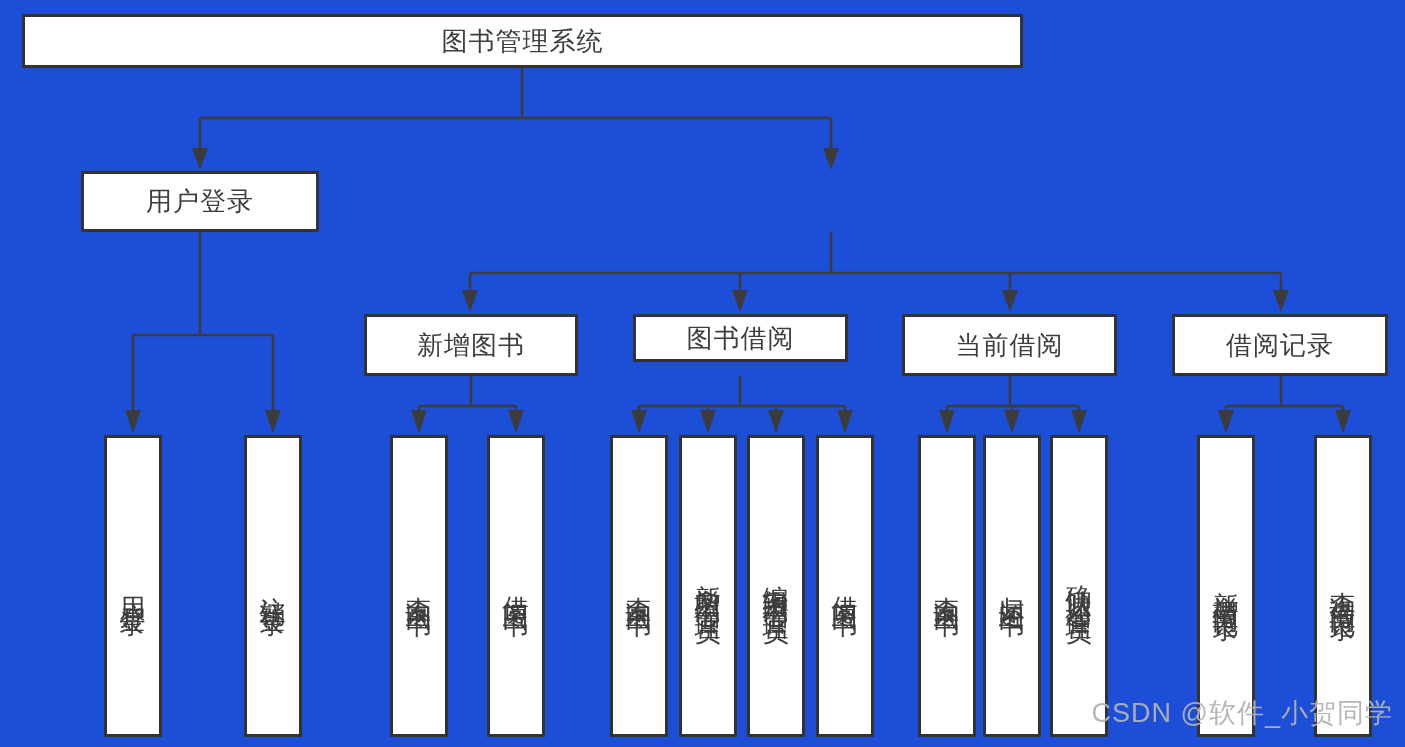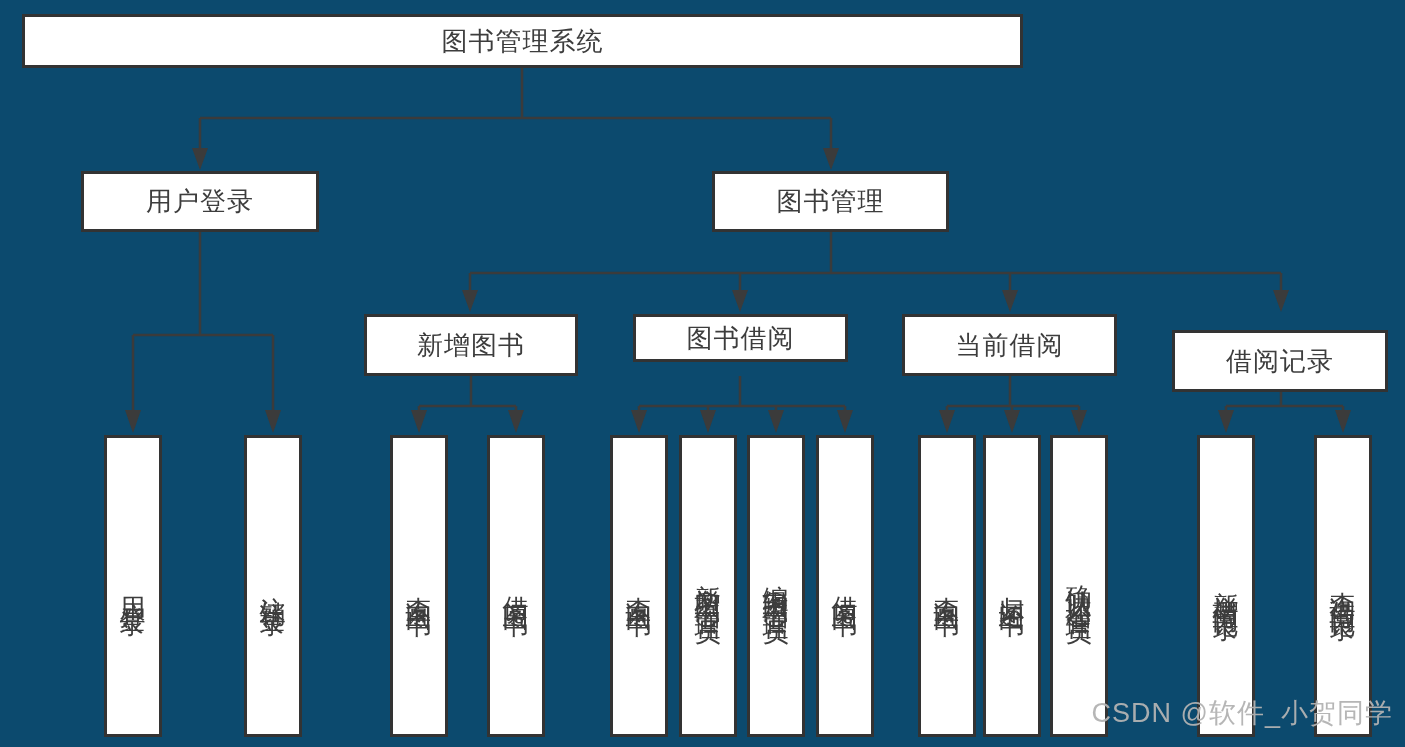--- a/index.html
+++ b/index.html
@@ -5,21 +5,21 @@
   html, body {
     margin: 0;
     padding: 0;
     background: #ffffff;
     font-family: "Liberation Sans", "DejaVu Sans", sans-serif;
   }
   .stage {
     position: relative;
     width: 1405px;
     height: 747px;
-    background: #0c4a6e;
+    background: #1d4ed8;
     overflow: hidden;
   }
   svg.connectors {
     position: absolute;
     left: 0; top: 0;
     width: 1405px;
     height: 747px;
     z-index: 1;
   }
   .box {
@@ -38,21 +38,21 @@
   }
   
   #root          { left: 22px;  top: 14px;  width: 1001px; height: 54px; }
   
   #user-login    { left: 81px;  top: 171px; width: 238px;  height: 61px; }
   #book-mgmt     { left: 712px; top: 171px; width: 237px;  height: 61px; }
   
   #new-book-rec  { left: 364px; top: 314px; width: 214px;  height: 62px; }
   #book-borrow   { left: 633px; top: 314px; width: 215px;  height: 48px; }
   #current-borrow{ left: 902px; top: 314px; width: 215px;  height: 62px; }
-  #borrow-record { left: 1172px;top: 330px; width: 216px;  height: 62px; }
+  #borrow-record { left: 1172px;top: 314px; width: 216px;  height: 62px; }
   
   .leaf {
     top: 435px;
     width: 58px;
     height: 302px;
   }
   .leaf .vtext {
     writing-mode: vertical-rl;
     text-orientation: mixed;
     font-size: 26px;
@@ -110,21 +110,20 @@
       M631,410 L647,410 L639,433 Z  M700,410 L716,410 L708,433 Z
       M768,410 L784,410 L776,433 Z  M837,410 L853,410 L845,433 Z
       M939,410 L955,410 L947,433 Z  M1004,410 L1020,410 L1012,433 Z
       M1071,410 L1087,410 L1079,433 Z  M1218,410 L1234,410 L1226,433 Z
       M1335,410 L1351,410 L1343,433 Z"></path>
   </svg>
 
   <div class="box" id="root">图书管理系统</div>
 
   <div class="box" id="user-login">用户登录</div>
-  <div class="box" id="book-mgmt">图书管理</div>
 
   <div class="box" id="new-book-rec">新增图书</div>
   <div class="box" id="book-borrow">图书借阅</div>
   <div class="box" id="current-borrow">当前借阅</div>
   <div class="box" id="borrow-record">借阅记录</div>
 
   <div class="box leaf" id="leaf-user-login">
     <span class="vtext">用户登录</span>
   </div>
   <div class="box leaf" id="leaf-logout">

